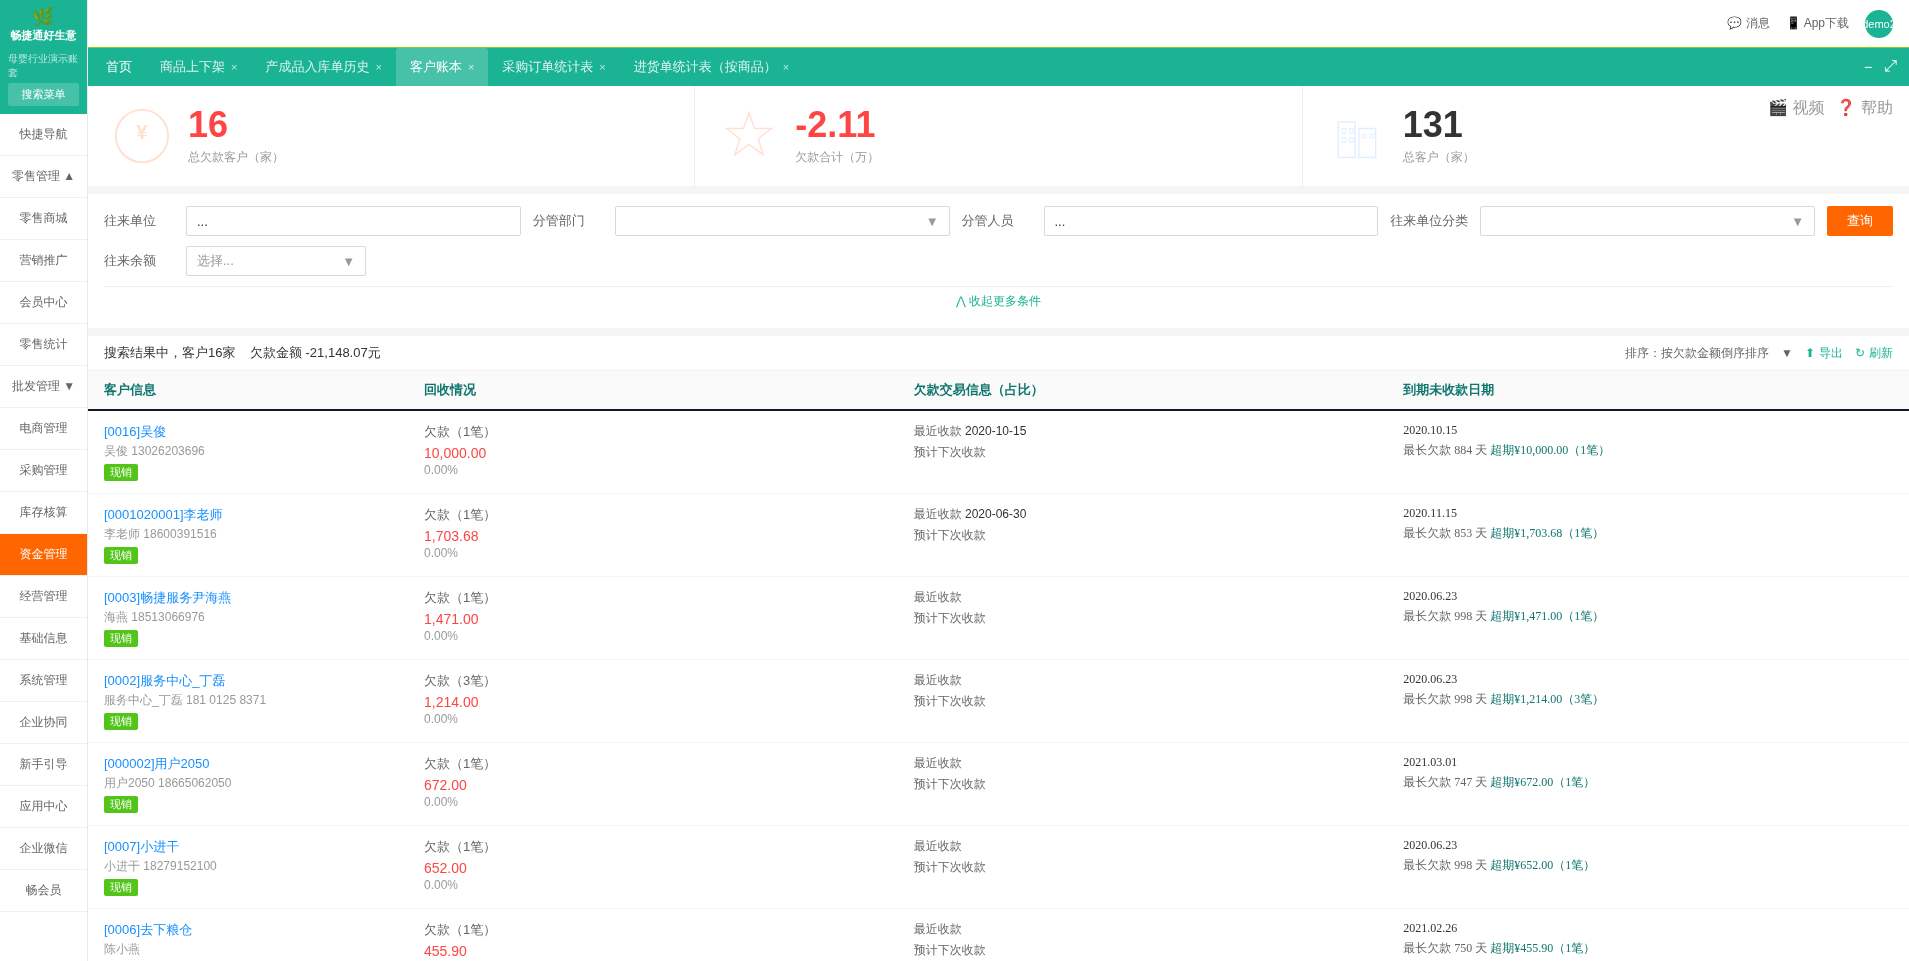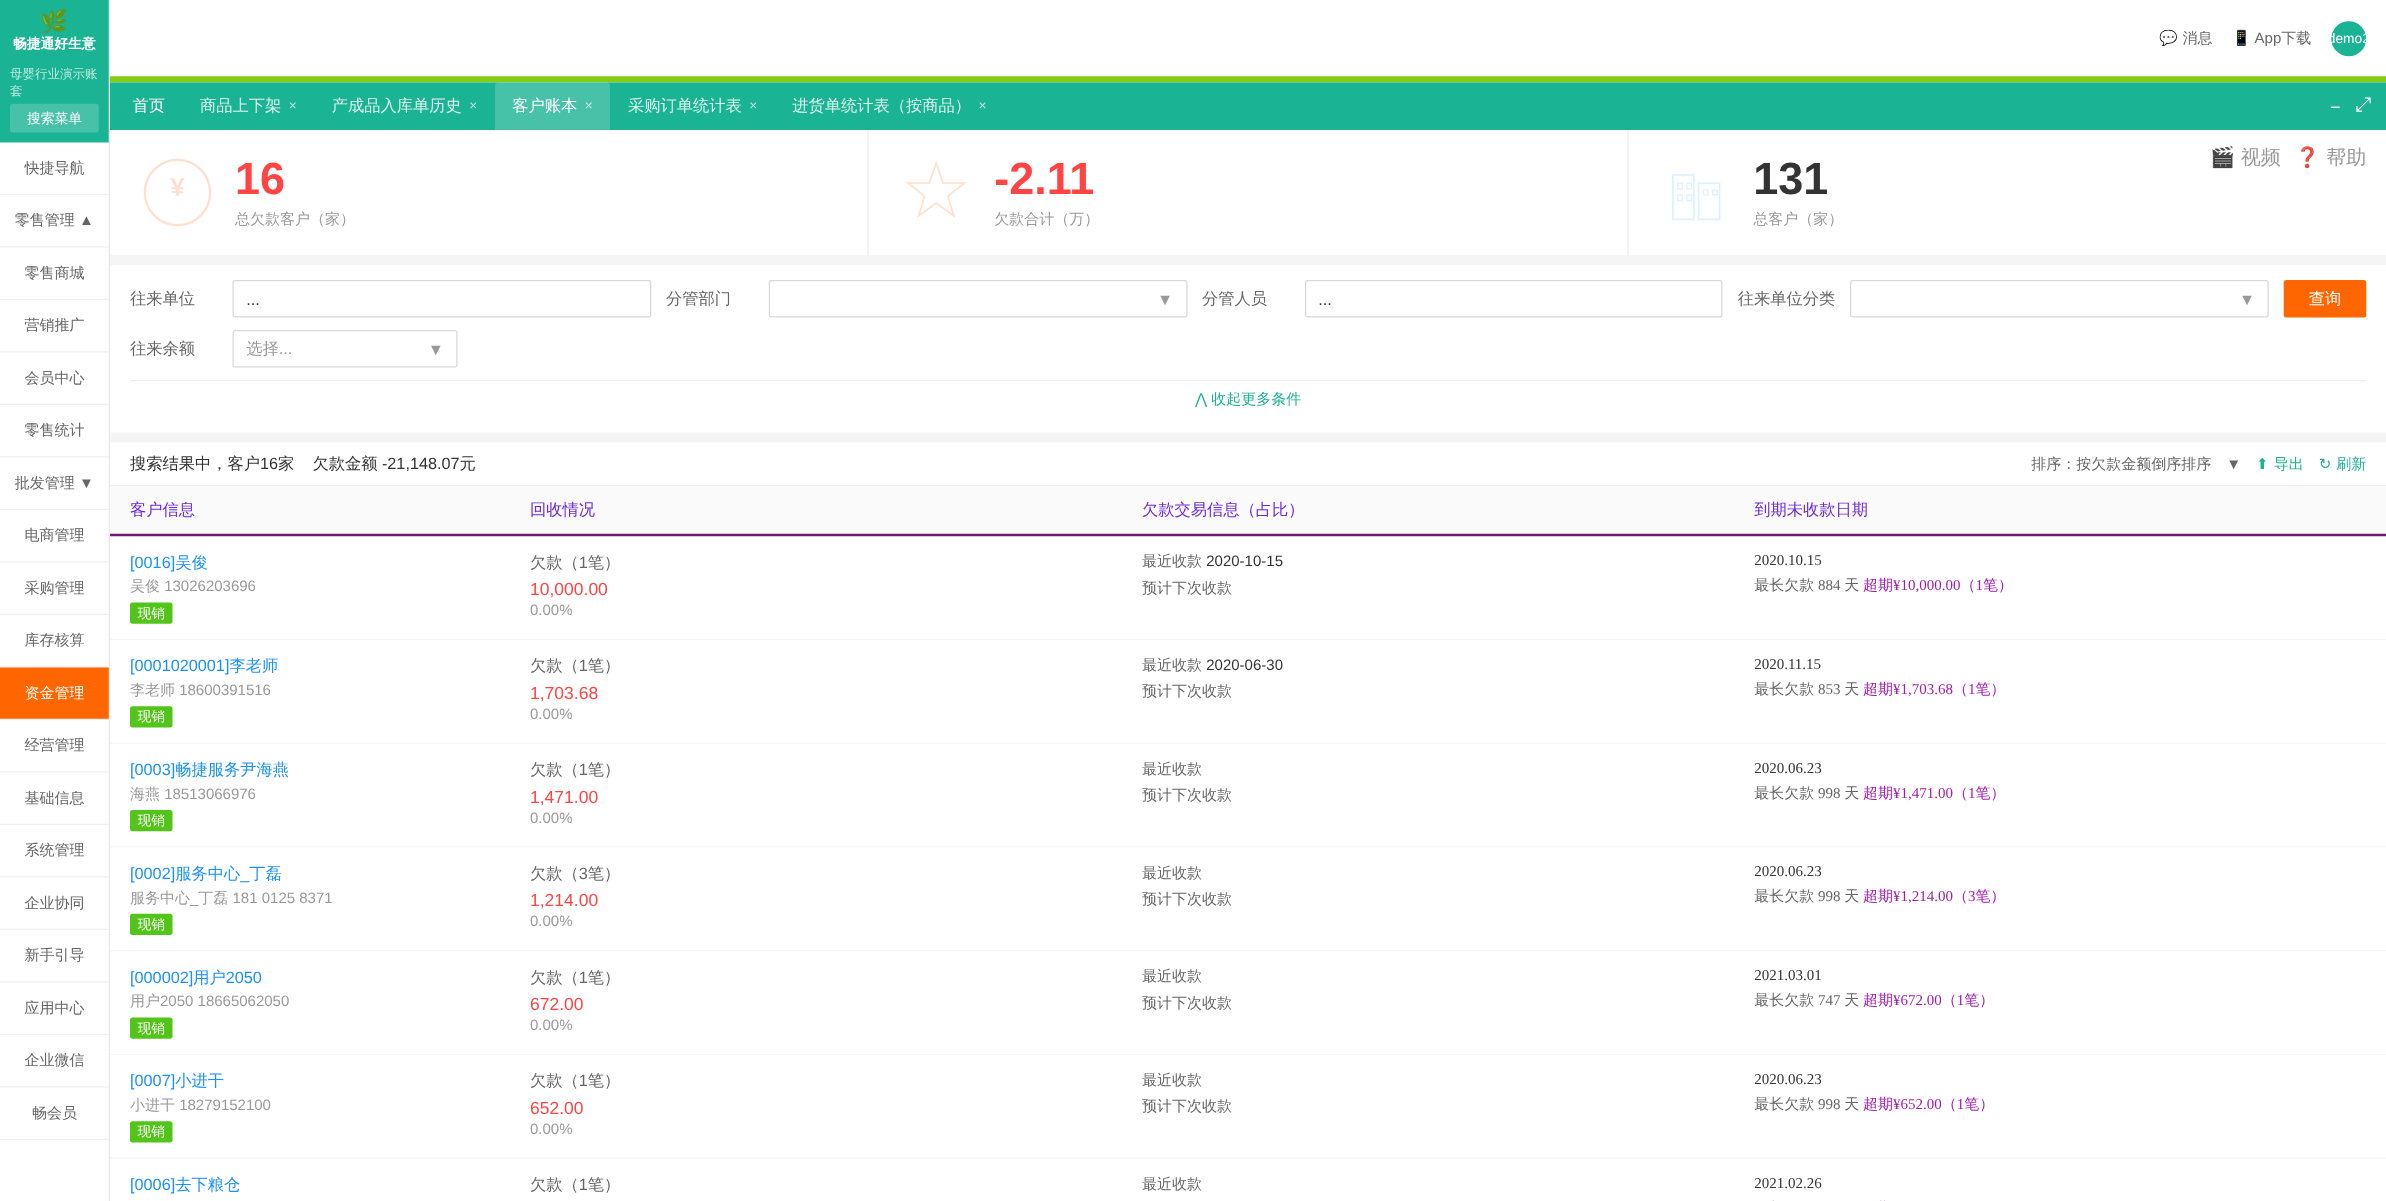--- a/index.html
+++ b/index.html
@@ -11,21 +11,21 @@
     .sidebar-logo-text { color: #fff; font-size: 11px; font-weight: bold; line-height: 1.3; text-align: center; }
     .sidebar-search { background: #1ab394; padding: 4px 8px 8px; }
     .sidebar-search-btn { background: rgba(255,255,255,0.2); color: #fff; border: none; width: 100%; padding: 4px; font-size: 11px; cursor: pointer; border-radius: 2px; }
     .sidebar-nav-item { padding: 12px 4px; text-align: center; cursor: pointer; color: #666; font-size: 12px; border-bottom: 1px solid #f0f0f0; }
     .sidebar-nav-item.active { background: #ff6600; color: #fff; }
 
     
     .main { flex: 1; display: flex; flex-direction: column; overflow: hidden; }
 
     
-    .top-header { background: #fff; height: 66px; display: flex; align-items: center; justify-content: space-between; padding: 0 16px; border-bottom: 5px solid #84cc16; flex-shrink: 0; }
+    .top-header { background: #fff; height: 48px; display: flex; align-items: center; justify-content: space-between; padding: 0 16px; border-bottom: 1px solid #84cc16; flex-shrink: 0; }
     .top-header-left { display: flex; align-items: center; gap: 12px; font-size: 12px; color: #666; }
     .top-header-right { display: flex; align-items: center; gap: 16px; font-size: 12px; color: #666; }
     .top-header-right .user-avatar { width: 28px; height: 28px; border-radius: 50%; background: #1ab394; display: flex; align-items: center; justify-content: center; color: #fff; font-size: 11px; }
 
     
     .tabs-bar { background: #1ab394; display: flex; align-items: center; flex-shrink: 0; height: 38px; padding: 0 4px; }
     .tab-item { padding: 0 14px; height: 38px; display: flex; align-items: center; gap: 6px; cursor: pointer; color: rgba(255,255,255,0.85); font-size: 13px; white-space: nowrap; }
     .tab-item.active { background: rgba(255,255,255,0.2); color: #fff; border-radius: 3px 3px 0 0; }
     .tab-item .tab-close { color: rgba(255,255,255,0.7); font-size: 11px; cursor: pointer; }
     .tab-item.home { color: #fff; font-weight: normal; }
@@ -58,41 +58,41 @@
 
     
     .results-bar { background: #fff; padding: 8px 16px; display: flex; align-items: center; justify-content: space-between; border-bottom: 1px solid #f0f0f0; }
     .results-info { font-size: 13px; color: #666; }
     .results-info span { color: #333; }
     .results-actions { display: flex; align-items: center; gap: 12px; font-size: 12px; color: #666; }
     .results-actions .action-btn { color: #1ab394; cursor: pointer; display: flex; align-items: center; gap: 4px; }
 
     
     .table-wrapper { background: #fff; }
-    .table-header { display: grid; grid-template-columns: 320px 1fr 1fr 1fr; padding: 10px 16px; border-bottom: 2px solid #701a75; font-size: 13px; font-weight: normal; color: #6d28d9; background: #fafafa; }
+    .table-header { display: grid; grid-template-columns: 320px 1fr 1fr 1fr; padding: 10px 16px; border-bottom: 2px solid #0f172a; font-size: 13px; font-weight: bold; color: #0f766e; background: #fafafa; }
     .table-row { display: grid; grid-template-columns: 320px 1fr 1fr 1fr; padding: 12px 16px; border-bottom: 1px solid #f5f5f5; align-items: start; }
 
     .customer-info { }
     .customer-name { color: #1890ff; cursor: pointer; font-size: 13px; }
     .customer-sub { color: #999; font-size: 12px; margin-top: 2px; }
     .customer-tag { display: inline-block; background: #52c41a; color: #fff; font-size: 11px; padding: 1px 6px; border-radius: 2px; margin-top: 4px; }
 
     .debt-info { }
     .debt-label { font-size: 13px; color: #666; }
     .debt-amount { color: #ff4444; font-size: 14px; margin-top: 4px; }
     .debt-percent { color: #999; font-size: 12px; margin-top: 2px; }
 
     .payback-info { font-size: 12px; color: #666; }
     .payback-row { margin-bottom: 4px; }
     .payback-date { color: #333; }
 
     .overdue-info { font-size: 12px; font-family: Liberation Serif, serif; }
     .overdue-date { color: #333; margin-bottom: 4px; }
     .overdue-days { color: #666; }
-    .overdue-amount { color: #a21caf; cursor: pointer; }
+    .overdue-amount { color: #0f766e; cursor: pointer; }
 
     
     .content::-webkit-scrollbar { width: 6px; }
     .content::-webkit-scrollbar-thumb { background: #ccc; border-radius: 3px; }
   </style>
 </head>
 <body>
 
 <div class="sidebar">
   <div class="sidebar-logo">

